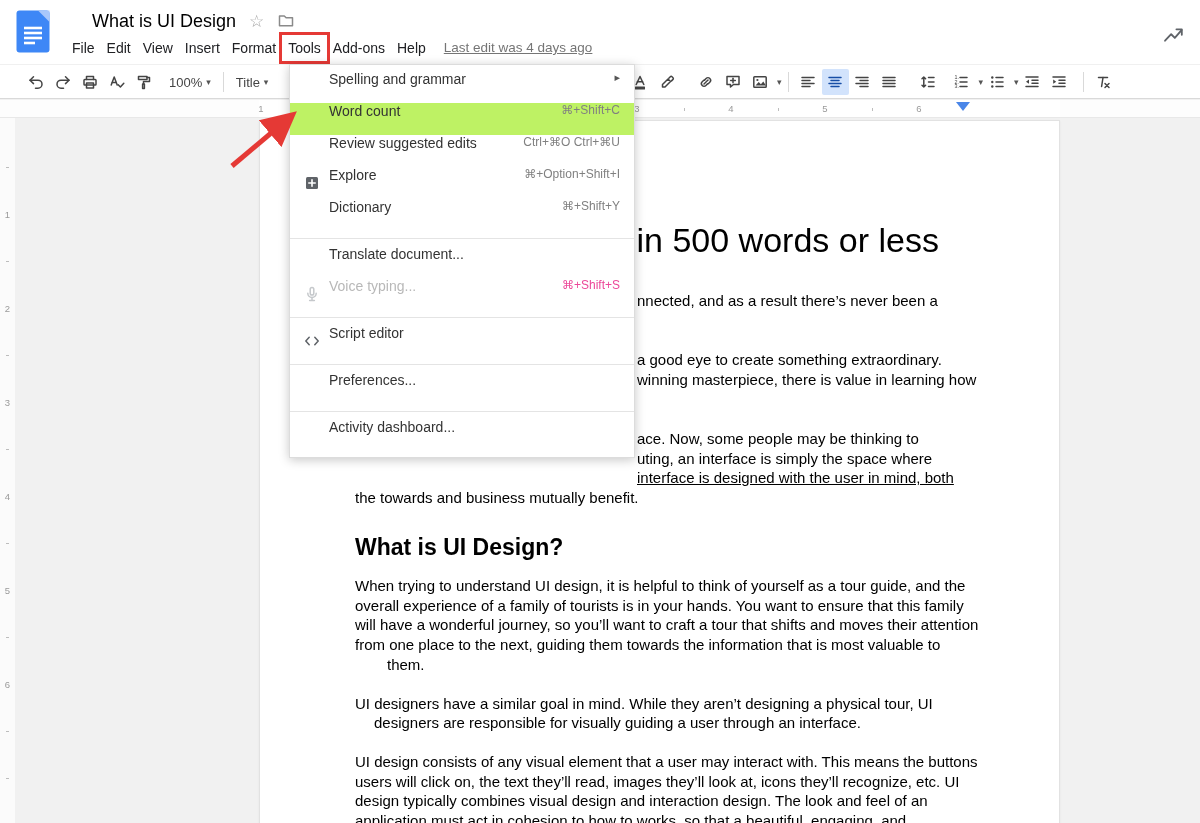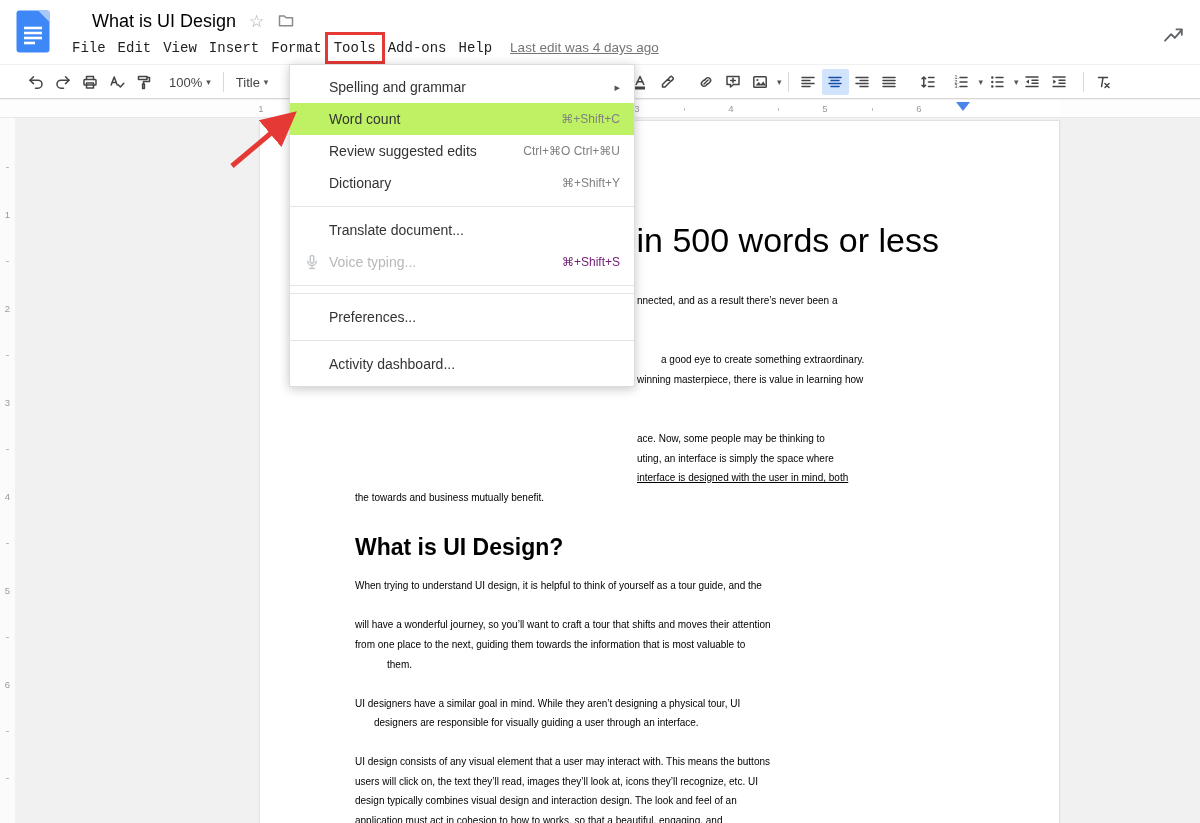--- a/index.html
+++ b/index.html
@@ -11,21 +11,21 @@
   svg{display:block}
   
   .titlebar{position:absolute;top:0;left:0;right:0;height:64px;background:#fff;z-index:5;}
   .logo{position:absolute;left:16px;top:10px;}
   .title-row{position:absolute;left:71px;top:9px;display:flex;align-items:center;gap:13px;height:24px;margin-left:21px;}
   .doc-title{font-size:18px;color:#000;white-space:nowrap;}
   .star{font-size:17px;color:#a8a8a8;line-height:1;}
   .folder{color:#8a8a8a;}
   .menubar{position:absolute;left:66px;top:35px;height:26px;display:flex;align-items:center;font-size:14px;color:#202124;}
   .menubar-items{display:flex;}
-  .mi{padding:0 6px;height:26px;line-height:26px;cursor:default;white-space:nowrap;font-family:Liberation Mono, monospace;}
+  .mi{padding:0 6px;height:26px;line-height:26px;cursor:default;white-space:nowrap;}
   .mi.boxed{outline:3px solid #e53935;}
   .lastedit{margin-left:12px;color:#757575;text-decoration:underline;font-size:13.5px;line-height:26px;white-space:nowrap;}
   .trending{position:absolute;right:16px;top:23px;color:#5f6368;}
   
   .toolbar{position:absolute;top:64px;left:0;right:0;height:35px;background:#fff;
     border-top:1px solid #f0f0f0;border-bottom:1px solid #d9d9d9;box-sizing:border-box;z-index:4;color:#444;}
   .tb-left{position:absolute;left:22px;top:4px;display:flex;align-items:center;}
   .tb-right{position:absolute;left:626px;top:4px;display:flex;align-items:center;}
   .tb{width:27px;height:26px;display:flex;align-items:center;justify-content:center;border-radius:2px;flex:none;}
   .tb.active{background:#d2e3fc;color:#174ea6;}
@@ -44,53 +44,54 @@
   .vruler{position:absolute;left:0;top:118px;bottom:0;width:15px;background:#fbfbfb;z-index:2;}
   .vn{position:absolute;left:0;width:15px;text-align:center;font-size:9.5px;color:#9a9a9a;transform:translateY(-50%);}
   .vt{position:absolute;left:6px;width:3px;height:1px;background:#bdbdbd;}
   
   .page{position:absolute;left:259px;top:120px;width:801px;height:740px;background:#fff;
     border:1px solid #e2e2e2;box-sizing:border-box;box-shadow:0 1px 2px rgba(0,0,0,0.06);z-index:1;}
   .doc-layer{position:absolute;left:0;top:0;width:1200px;height:823px;z-index:1;pointer-events:none;}
   .line{position:absolute;white-space:nowrap;color:#000;}
   .line.title{font-size:34px;line-height:38px;}
   .line.h2{font-size:23px;font-weight:bold;line-height:27px;}
-  .line.body{font-size:10px;line-height:17.5px;}
+  .line.body{font-size:15px;line-height:17.5px;}
   
   .dropdown{position:absolute;left:289px;top:64px;width:346px;background:#fff;
     border:1px solid #dcdcdc;box-sizing:border-box;padding:6px 0;
     box-shadow:0 2px 10px rgba(0,0,0,0.22);z-index:10;}
-  .dd-item{height:32px;display:flex;align-items:center;padding:0 14px 0 13px;font-size:14px;color:#333;cursor:default;}
+  .dd-item{height:32px;display:flex;padding:0 14px 0 13px;font-size:14px;color:#333;cursor:default;}
   .dd-item .ic{width:26px;flex:none;display:flex;align-items:center;color:#5f6368;}
   .dd-item .lbl{flex:none;}
   .dd-item .sc{margin-left:auto;font-size:12px;color:#808080;white-space:nowrap;}
   .dd-item .sub-arrow{margin-left:auto;font-size:11px;color:#555;}
   .dd-item.hl{background:#bef264;}
   .dd-item.dis{color:#b8b8b8;}
   .dd-item.dis .ic{color:#c5c8cb;}
-  .dd-item.dis .sc{color:#701a75;}
+  .dd-item.dis .sc{color:#ec4899;}
   .dd-div{height:1px;background:#e4e4e4;margin:7px 0;}
   
   .red-arrow{position:absolute;left:200px;top:96px;z-index:11;pointer-events:none;}
 </style>
 </head>
 <body>
 
 <div class="page"></div>
 <div class="doc-layer" id="doc-layer">
     <div class="line title" style="left: 355px; top: 221px;">What is UI Design in 500 words or less</div>
     <div class="line body" style="left: 637px; top: 292px;">nnected, and as a result there’s never been a</div>
-    <div class="line body" style="left: 637px; top: 351px; margin-left: 24px;">a good eye to create something extraordinary.</div>
+    <div class="line body" style="left: 637px; top: 351px;">a good eye to create something extraordinary.</div>
     <div class="line body" style="left: 637px; top: 371px;">winning masterpiece, there is value in learning how</div>
     <div class="line body" style="left: 637px; top: 430px;">ace. Now, some people may be thinking to</div>
     <div class="line body" style="left: 637px; top: 450px;">uting, an interface is simply the space where</div>
     <div class="line body" style="left: 637px; top: 469px; text-decoration: underline;">interface is designed with the user in mind, both</div>
     <div class="line body" style="left: 355px; top: 489px;">the towards and business mutually benefit.</div>
     <div class="line h2" style="left: 355px; top: 534px;">What is UI Design?</div>
     <div class="line body" style="left: 355px; top: 577px;">When trying to understand UI design, it is helpful to think of yourself as a tour guide, and the</div>
+    <div class="line body" style="left: 355px; top: 597px;">overall experience of a family of tourists is in your hands. You want to ensure that this family</div>
     <div class="line body" style="left: 355px; top: 616px;">will have a wonderful journey, so you’ll want to craft a tour that shifts and moves their attention</div>
     <div class="line body" style="left: 355px; top: 636px;">from one place to the next, guiding them towards the information that is most valuable to</div>
     <div class="line body" style="left: 355px; top: 656px; margin-left: 32px;">them.</div>
     <div class="line body" style="left: 355px; top: 695px;">UI designers have a similar goal in mind. While they aren’t designing a physical tour, UI</div>
     <div class="line body" style="left: 374px; top: 714px;">designers are responsible for visually guiding a user through an interface.</div>
     <div class="line body" style="left: 355px; top: 753px;">UI design consists of any visual element that a user may interact with. This means the buttons</div>
     <div class="line body" style="left: 355px; top: 773px;">users will click on, the text they’ll read, images they’ll look at, icons they’ll recognize, etc. UI</div>
     <div class="line body" style="left: 355px; top: 792px;">design typically combines visual design and interaction design. The look and feel of an</div>
     <div class="line body" style="left: 355px; top: 812px;">application must act in cohesion to how to works, so that a beautiful, engaging, and</div>
   </div>
@@ -343,20 +344,30 @@
       <span class="ic"></span>
       <span class="lbl">Word count</span>
       <span class="sc">⌘+Shift+C</span>
     </div>
     <div class="dd-item">
       <span class="ic"></span>
       <span class="lbl">Review suggested edits</span>
       <span class="sc">Ctrl+⌘O Ctrl+⌘U</span>
     </div>
     <div class="dd-item">
+      <span class="ic">
+        <svg width="18" height="18" viewBox="0 0 18 18" fill="none" stroke="currentColor" stroke-width="1.5" stroke-linecap="round" stroke-linejoin="round" aria-hidden="true">
+          <rect x="3" y="3" width="12" height="12" rx="1.5" fill="currentColor" stroke="none"></rect>
+          <path d="M9 5.8v6.4 M5.8 9h6.4" stroke="#ffffff" stroke-width="1.6"></path>
+        </svg>
+      </span>
+      <span class="lbl">Explore</span>
+      <span class="sc">⌘+Option+Shift+I</span>
+    </div>
+    <div class="dd-item">
       <span class="ic"></span>
       <span class="lbl">Dictionary</span>
       <span class="sc">⌘+Shift+Y</span>
     </div>
     <div class="dd-div"></div>
     <div class="dd-item">
       <span class="ic"></span>
       <span class="lbl">Translate document...</span>
     </div>
     <div class="dd-item dis">
@@ -365,20 +376,29 @@
           <rect x="7.2" y="2.5" width="3.6" height="7.5" rx="1.8"></rect>
           <path d="M4.8 8.3a4.2 4.2 0 0 0 8.4 0"></path>
           <path d="M9 12.5v2.7"></path>
           <path d="M6.6 15.4h4.8"></path>
         </svg>
       </span>
       <span class="lbl">Voice typing...</span>
       <span class="sc">⌘+Shift+S</span>
     </div>
     <div class="dd-div"></div>
+    <div class="dd-item">
+      <span class="ic">
+        <svg width="18" height="18" viewBox="0 0 18 18" fill="none" stroke="currentColor" stroke-width="1.5" stroke-linecap="round" stroke-linejoin="round" aria-hidden="true">
+          <path d="M6.2 5.2 2.8 9l3.4 3.8"></path>
+          <path d="M11.8 5.2 15.2 9l-3.4 3.8"></path>
+        </svg>
+      </span>
+      <span class="lbl">Script editor</span>
+    </div>
     <div class="dd-div"></div>
     <div class="dd-item">
       <span class="ic"></span>
       <span class="lbl">Preferences...</span>
     </div>
     <div class="dd-div"></div>
     <div class="dd-item">
       <span class="ic"></span>
       <span class="lbl">Activity dashboard...</span>
     </div>

